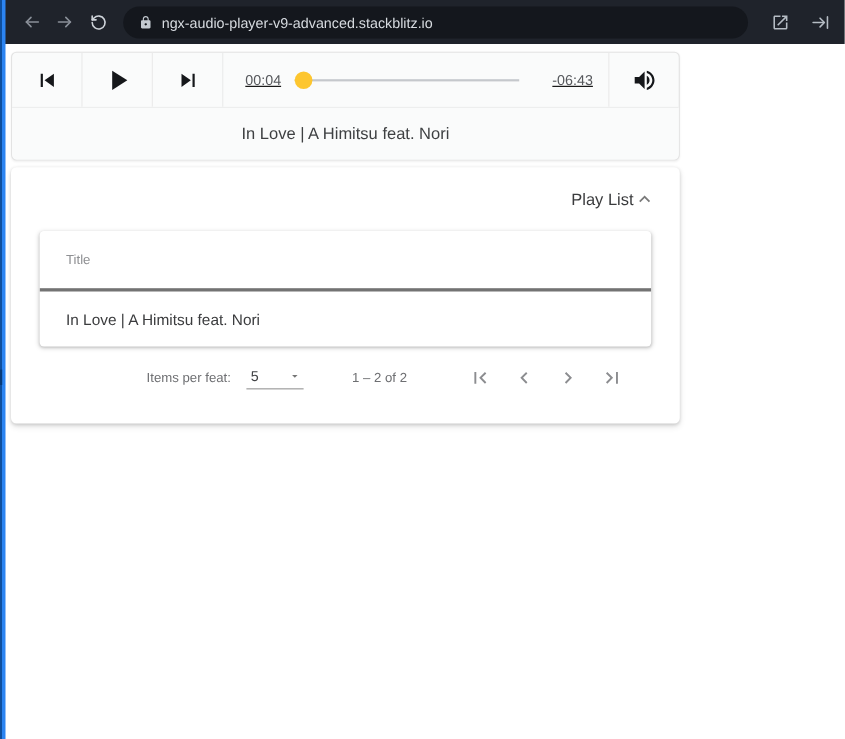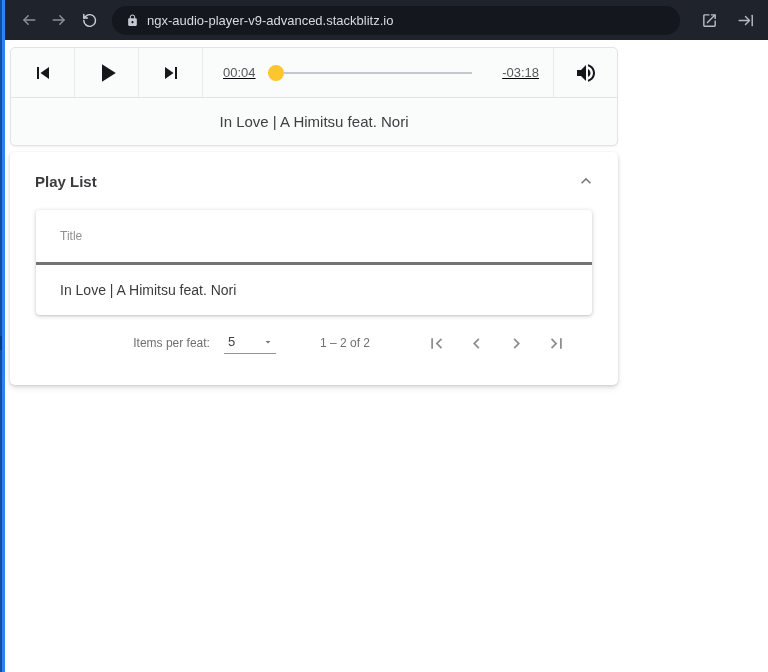--- a/index.html
+++ b/index.html
@@ -42,22 +42,22 @@
     background:#fdc62f; }
   .vol-btn { width:64px; border:none; border-left:1px solid #eaeaea; background:transparent;
     display:flex; align-items:center; justify-content:center; color:#15171a; cursor:pointer; flex:0 0 auto; }
   .title-row { height:48px; border-top:1px solid #e4e4e4; display:flex; align-items:center;
     justify-content:center; font-size:15px; color:#3e4042; background:#fafbfb;
     border-radius:0 0 5px 5px; }
 
   
   .playlist-panel { width:608px; margin-top:6px; background:#fff; border-radius:5px;
     box-shadow:0 1px 3px rgba(0,0,0,.14), 0 3px 6px rgba(0,0,0,.10); padding-bottom:16px; }
-  .panel-header { height:58px; display:flex; align-items:center; justify-content:space-between;
-    padding:0 22px 0 25px; cursor:pointer;font-weight:bold; }
+  .panel-header { height:58px; display:flex; align-items:center; justify-content:flex-end;
+    padding:0 22px 0 25px; cursor:pointer; }
   .panel-title { font-size:15px; color:#3a3b3d; }
   .chevron { color:#7a7a7a; display:flex; }
 
   .table-card { margin:0 26px; background:#fff; border-radius:4px;
     box-shadow:0 1px 5px rgba(0,0,0,.18), 0 1px 2px rgba(0,0,0,.10); overflow:hidden; }
   .t-header { height:55px; display:flex; align-items:center; padding:0 24px;
     border-bottom:3px solid #737373; font-size:12px; color:#8f9093; }
   .t-row { height:50px; display:flex; align-items:center; padding:0 24px;
     border-bottom:1px solid #e6e6e6; font-size:14px; color:#3b3c3e; cursor:pointer; }
   .t-row:last-child { border-bottom:none; }
@@ -141,21 +141,21 @@
             <path d="M6 18l8.5-6L6 6v12zM16 6h2v12h-2z"></path>
           </svg>
       </button>
       <div class="time-slider">
         <span class="time-label">00:04</span>
         <div class="slider">
           <div class="slider-track"></div>
           <div class="slider-fill" style="width: 2%; background: rgb(253, 198, 47);"></div>
           <div class="slider-thumb" style="left: calc(2% - 4px); background: rgb(253, 198, 47);"></div>
         </div>
-        <span class="time-label">-03:18</span>
+        <span class="time-label">-06:43</span>
       </div>
       <button class="vol-btn">
         <svg width="24" height="24" viewBox="0 0 24 24" fill="currentColor">
             <path d="M3 9v6h4l5 5V4L7 9H3zm13.5 3c0-1.77-1.02-3.29-2.5-4.03v8.05c1.48-.73 2.5-2.25 2.5-4.02zM14 3.23v2.06c2.89.86 5 3.54 5 6.71s-2.11 5.85-5 6.71v2.06c4.01-.91 7-4.49 7-8.77s-2.99-7.86-7-8.77z"></path>
           </svg>
       </button>
     </div>
     <div class="title-row">In Love | A Himitsu feat. Nori</div>
   </div>
 

